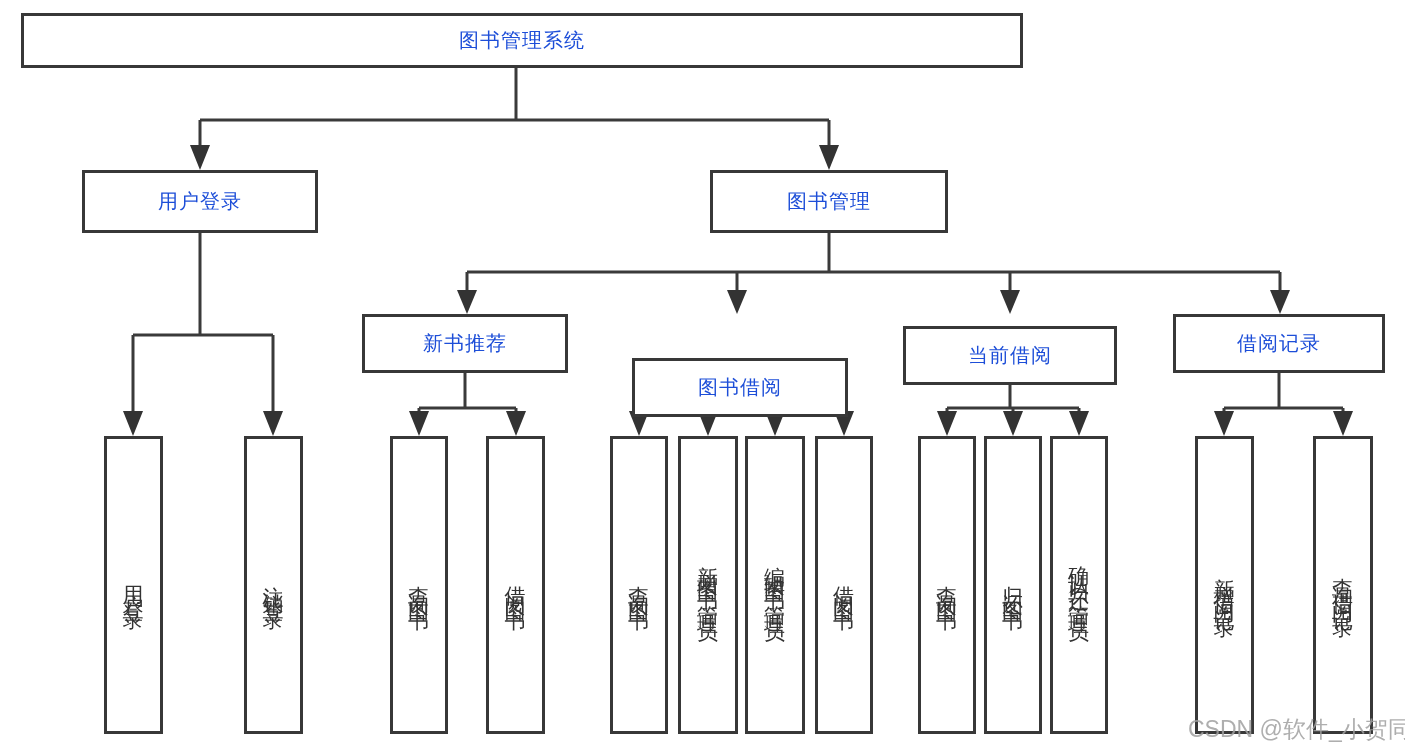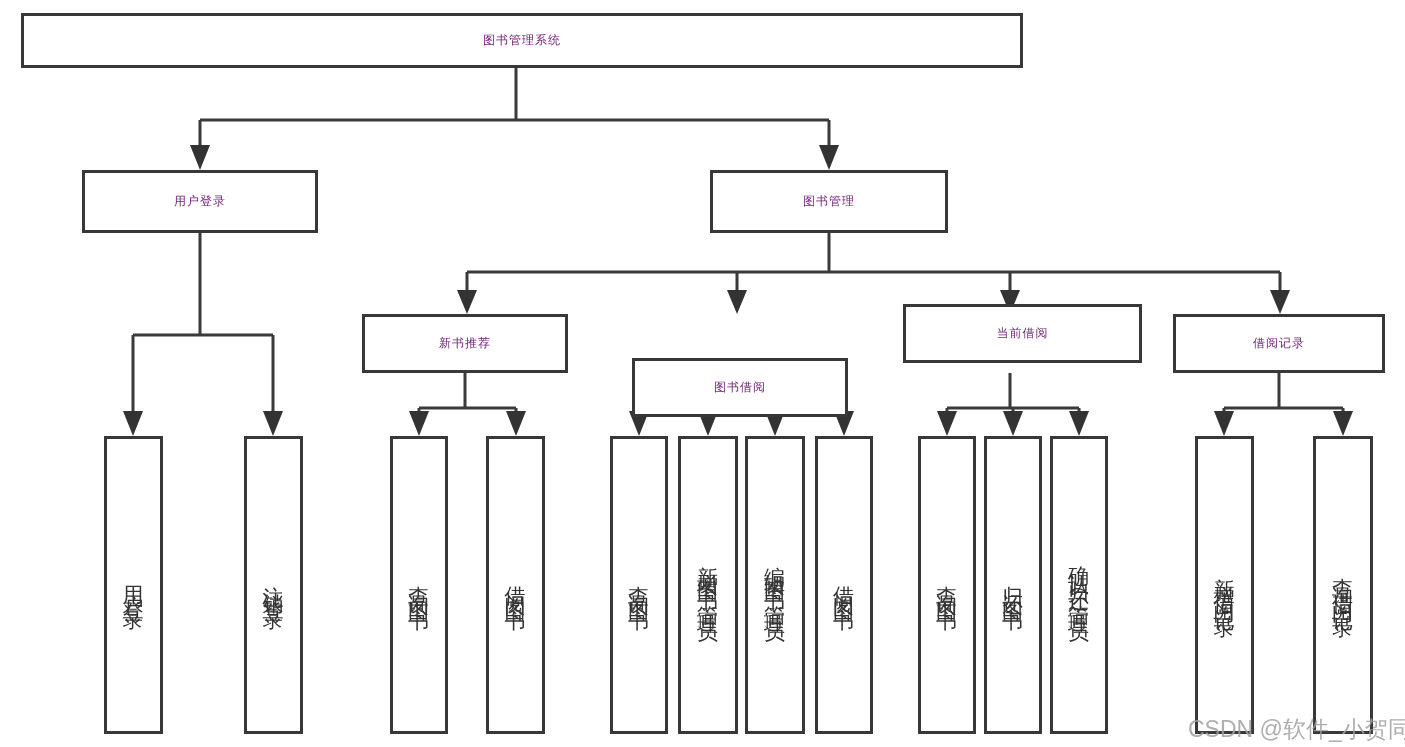--- a/index.html
+++ b/index.html
@@ -22,22 +22,22 @@
   .hbox {
     position: absolute;
     box-sizing: border-box;
     border: 3px solid #383838;
     background: #ffffff;
     display: flex;
     align-items: center;
     justify-content: center;
   }
   .hbox .label {
-    font-size: 12px;
-    color: #701a75;
+    font-size: 20px;
+    color: #1d4ed8;
     letter-spacing: 1px;
     white-space: nowrap;
   }
   .vbox {
     position: absolute;
     box-sizing: border-box;
     border: 3px solid #383838;
     background: #ffffff;
     top: 436px;
     height: 298px;
@@ -121,21 +121,21 @@
   <div class="hbox" style="left:710px; top:170px; width:238px; height:63px;">
     <span class="label">图书管理</span>
   </div>
 
   <div class="hbox" style="left:362px; top:314px; width:206px; height:59px;">
     <span class="label">新书推荐</span>
   </div>
   <div class="hbox" style="left:632px; top:314px; width:216px; height:59px;margin-top:44px;">
     <span class="label">图书借阅</span>
   </div>
-  <div class="hbox" style="left:903px; top:304px; width:239px; height:59px;">
+  <div class="hbox" style="left:903px; top:326px; width:214px; height:59px;">
     <span class="label">当前借阅</span>
   </div>
   <div class="hbox" style="left:1173px; top:314px; width:212px; height:59px;">
     <span class="label">借阅记录</span>
   </div>
 
   <div class="vbox" style="left:104px; width:59px;">
     <span class="vlabel">用户登录</span>
   </div>
   <div class="vbox" style="left:244px; width:59px;">

